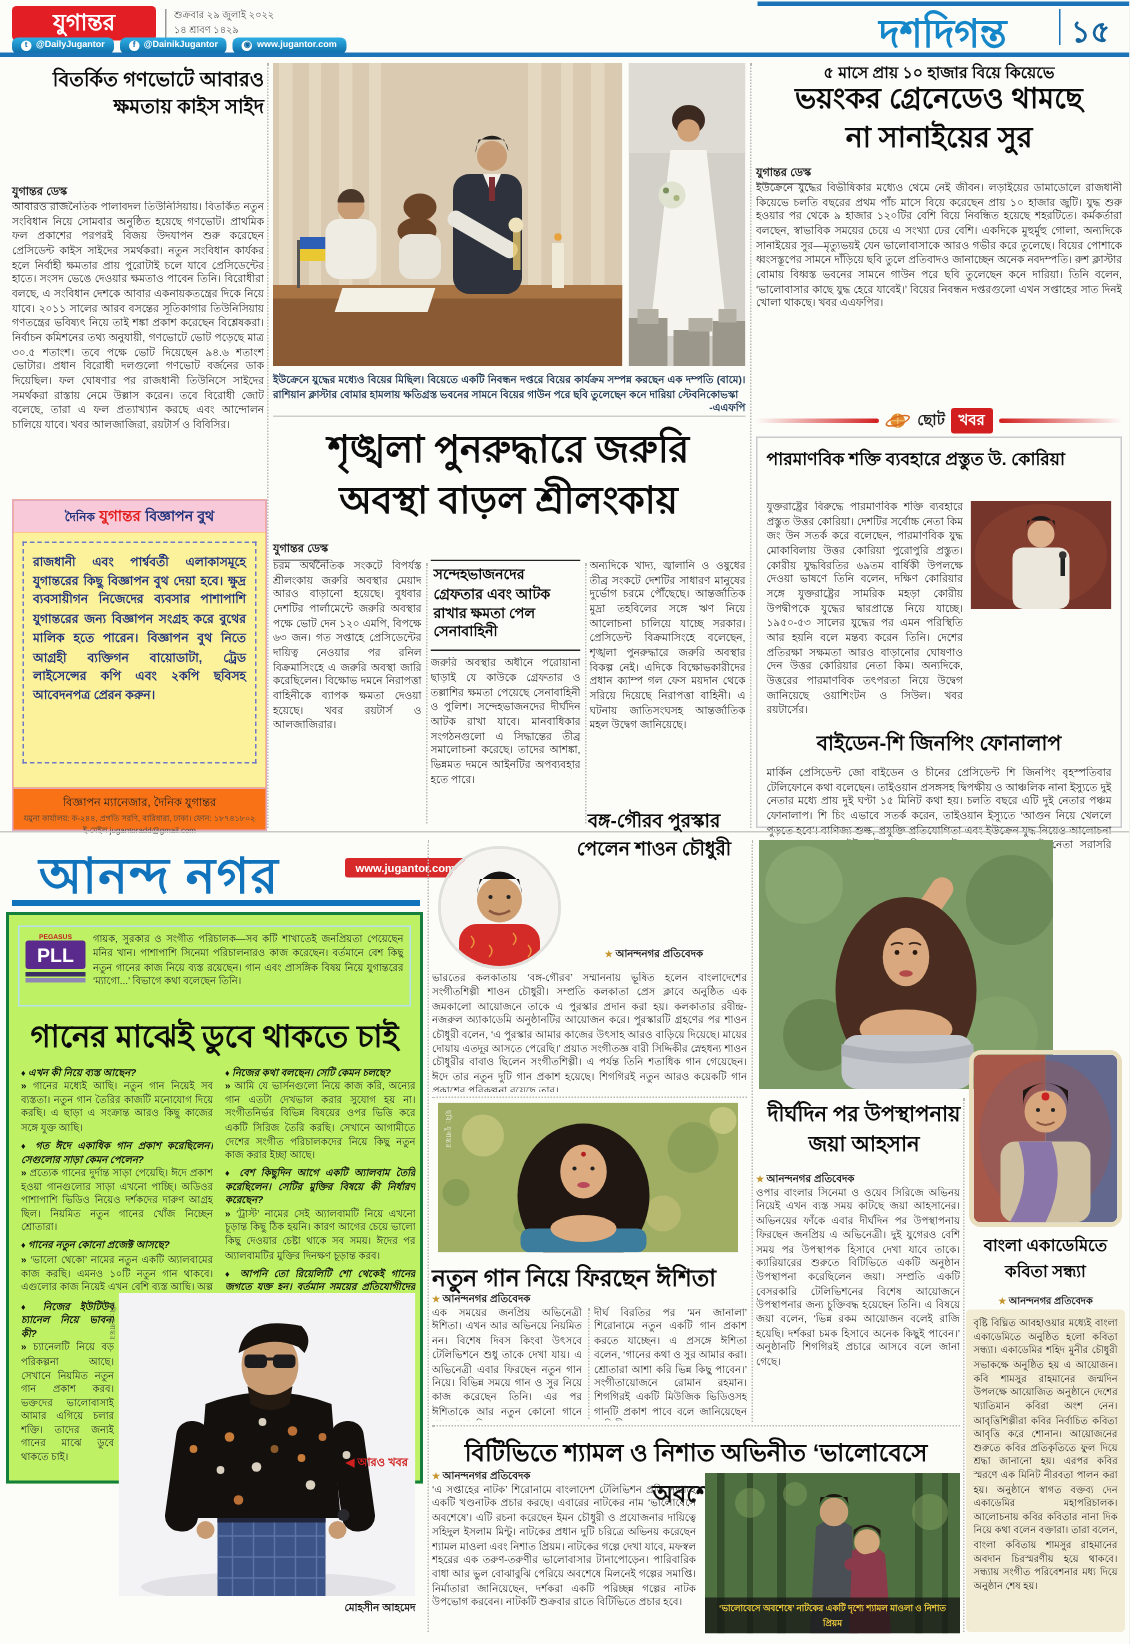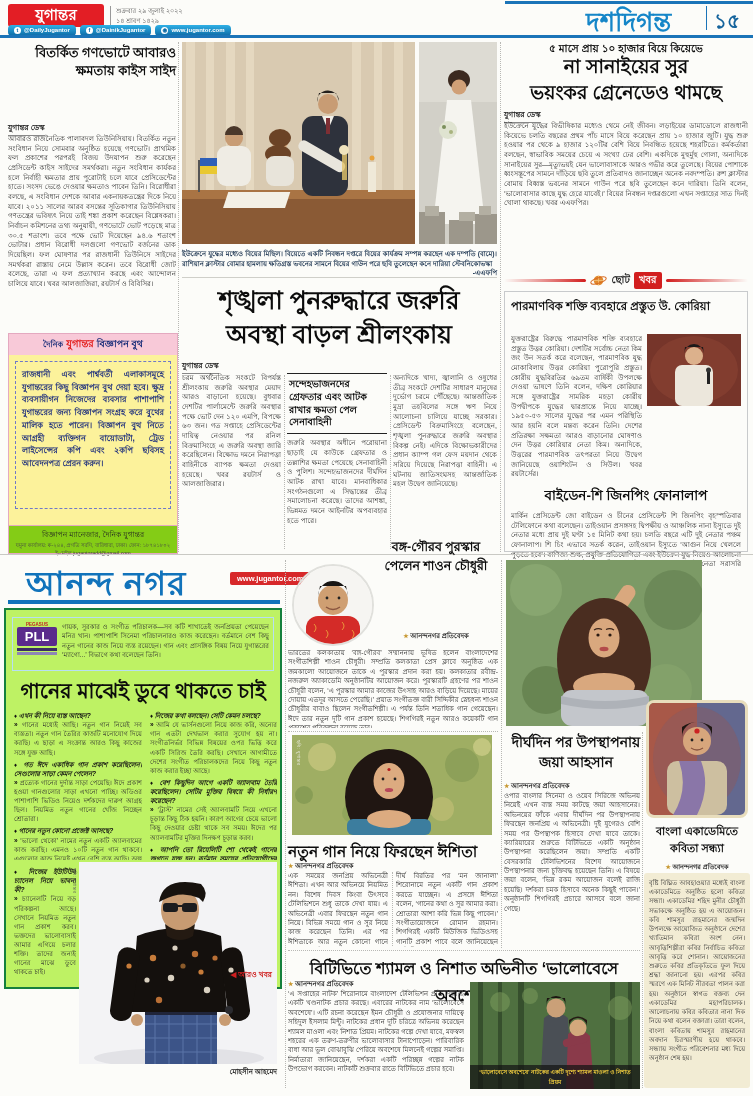--- a/index.html
+++ b/index.html
@@ -60,21 +60,21 @@
   <div class="abs" style="left:714px;top:6px;font-size:20px;font-weight:bold;color:#14639c">১৫</div>
   <div class="abs" style="left:0;top:35px;width:753px;height:2.5px;background:#1b74b8"></div>
 
   <div class="abs vsep" style="left:178px;top:42px;height:510px"></div>
   <div class="abs vsep" style="left:500px;top:42px;height:510px"></div>
 
   <div class="abs hl" style="left:8px;top:44px;width:168px;font-size:13px;line-height:1.4;text-align:right">বিতর্কিত গণভোটে আবারও ক্ষমতায় কাইস সাইদ</div>
   <div class="abs byline" style="left:8px;top:122px;border-bottom:1px solid #888;padding-bottom:1px">যুগান্তর ডেস্ক</div>
   <div class="abs body-sm just" style="left:8px;top:134px;width:168px;height:194px">আবারও রাজনৈতিক পালাবদল তিউনিসিয়ায়। বিতর্কিত নতুন সংবিধান নিয়ে সোমবার অনুষ্ঠিত হয়েছে গণভোট। প্রাথমিক ফল প্রকাশের পরপরই বিজয় উদযাপন শুরু করেছেন প্রেসিডেন্ট কাইস সাইদের সমর্থকরা। নতুন সংবিধান কার্যকর হলে নির্বাহী ক্ষমতার প্রায় পুরোটাই চলে যাবে প্রেসিডেন্টের হাতে। সংসদ ভেঙে দেওয়ার ক্ষমতাও পাবেন তিনি। বিরোধীরা বলছে, এ সংবিধান দেশকে আবার একনায়কতন্ত্রের দিকে নিয়ে যাবে। ২০১১ সালের আরব বসন্তের সূতিকাগার তিউনিসিয়ায় গণতন্ত্রের ভবিষ্যৎ নিয়ে তাই শঙ্কা প্রকাশ করেছেন বিশ্লেষকরা। নির্বাচন কমিশনের তথ্য অনুযায়ী, গণভোটে ভোট পড়েছে মাত্র ৩০.৫ শতাংশ। তবে পক্ষে ভোট দিয়েছেন ৯৪.৬ শতাংশ ভোটার। প্রধান বিরোধী দলগুলো গণভোট বর্জনের ডাক দিয়েছিল। ফল ঘোষণার পর রাজধানী তিউনিসে সাইদের সমর্থকরা রাস্তায় নেমে উল্লাস করেন। তবে বিরোধী জোট বলেছে, তারা এ ফল প্রত্যাখ্যান করছে এবং আন্দোলন চালিয়ে যাবে। খবর আলজাজিরা, রয়টার্স ও বিবিসির।</div>
 
-  <div class="abs" style="left:8px;top:333px;width:168px;height:219px;border:1px solid #e4a9c0;background:#84cc16">
+  <div class="abs" style="left:8px;top:333px;width:168px;height:219px;border:1px solid #e4a9c0;background:#f97316">
     <div style="height:21px;background:#f8c9d8;display:flex;align-items:center;justify-content:center;gap:3px">
       <span style="font-size:8px;font-weight:bold;color:#1c2f7a">দৈনিক</span>
       <span style="font-size:10px;font-weight:bold;color:#e3201f">যুগান্তর</span>
       <span style="font-size:9.5px;font-weight:bold;color:#1c2f7a">বিজ্ঞাপন বুথ</span>
     </div>
     <div class="adbody" style="height:158px;padding:6px">
       <div style="border:1.5px dashed #6f79c8;height:132px;padding:7px 6px">
         <div class="just" style="font-size:8.2px;font-weight:bold;color:#20317d;line-height:1.55">রাজধানী এবং পার্শ্ববর্তী এলাকাসমূহে যুগান্তরের কিছু বিজ্ঞাপন বুথ দেয়া হবে। ক্ষুদ্র ব্যবসায়ীগন নিজেদের ব্যবসার পাশাপাশি যুগান্তরের জন্য বিজ্ঞাপন সংগ্রহ করে বুথের মালিক হতে পারেন। বিজ্ঞাপন বুথ নিতে আগ্রহী ব্যক্তিগন বায়োডাটা, ট্রেড লাইসেন্সের কপি এবং ২কপি ছবিসহ আবেদনপত্র প্রেরন করুন।</div>
       </div>
     </div>
@@ -159,22 +159,22 @@
   <div class="abs" style="left:287px;top:373px;width:100px;height:178px;overflow:hidden">
     <div class="subheadbox">সন্দেহভাজনদের গ্রেফতার এবং আটক রাখার ক্ষমতা পেল সেনাবাহিনী</div>
     <div class="body-sm just">জরুরি অবস্থার অধীনে পরোয়ানা ছাড়াই যে কাউকে গ্রেফতার ও তল্লাশির ক্ষমতা পেয়েছে সেনাবাহিনী ও পুলিশ। সন্দেহভাজনদের দীর্ঘদিন আটক রাখা যাবে। মানবাধিকার সংগঠনগুলো এ সিদ্ধান্তের তীব্র সমালোচনা করেছে। তাদের আশঙ্কা, ভিন্নমত দমনে আইনটির অপব্যবহার হতে পারে।</div>
   </div>
   <div class="abs body-sm just" style="left:393px;top:373px;width:104px;height:178px">অন্যদিকে খাদ্য, জ্বালানি ও ওষুধের তীব্র সংকটে দেশটির সাধারণ মানুষের দুর্ভোগ চরমে পৌঁছেছে। আন্তর্জাতিক মুদ্রা তহবিলের সঙ্গে ঋণ নিয়ে আলোচনা চালিয়ে যাচ্ছে সরকার। প্রেসিডেন্ট বিক্রমাসিংহে বলেছেন, শৃঙ্খলা পুনরুদ্ধারে জরুরি অবস্থার বিকল্প নেই। এদিকে বিক্ষোভকারীদের প্রধান ক্যাম্প গল ফেস ময়দান থেকে সরিয়ে দিয়েছে নিরাপত্তা বাহিনী। এ ঘটনায় জাতিসংঘসহ আন্তর্জাতিক মহল উদ্বেগ জানিয়েছে।</div>
   <div class="abs vsep" style="left:284px;top:375px;height:174px"></div>
   <div class="abs vsep" style="left:390px;top:375px;height:174px"></div>
 
   <div class="abs hl" style="left:504px;top:41px;width:244px;font-size:10.5px;text-align:center">৫ মাসে প্রায় ১০ হাজার বিয়ে কিয়েভে</div>
   <div class="abs hl" style="left:504px;top:54px;width:244px;font-size:19px;line-height:1.35;text-align:center">
+    <div>ভয়ংকর গ্রেনেডেও থামছে</div>
     <div>না সানাইয়ের সুর</div>
-    <div>ভয়ংকর গ্রেনেডেও থামছে</div>
   </div>
   <div class="abs byline" style="left:504px;top:109px;border-bottom:1px solid #888;padding-bottom:1px">যুগান্তর ডেস্ক</div>
   <div class="abs body-sm just" style="left:504px;top:121px;width:244px;height:146px">ইউক্রেনে যুদ্ধের বিভীষিকার মধ্যেও থেমে নেই জীবন। লড়াইয়ের ডামাডোলে রাজধানী কিয়েভে চলতি বছরের প্রথম পাঁচ মাসে বিয়ে করেছেন প্রায় ১০ হাজার জুটি। যুদ্ধ শুরু হওয়ার পর থেকে ৯ হাজার ১২০টির বেশি বিয়ে নিবন্ধিত হয়েছে শহরটিতে। কর্মকর্তারা বলছেন, স্বাভাবিক সময়ের চেয়ে এ সংখ্যা ঢের বেশি। একদিকে মুহুর্মুহু গোলা, অন্যদিকে সানাইয়ের সুর—মৃত্যুভয়ই যেন ভালোবাসাকে আরও গভীর করে তুলেছে। বিয়ের পোশাকে ধ্বংসস্তূপের সামনে দাঁড়িয়ে ছবি তুলে প্রতিবাদও জানাচ্ছেন অনেক নবদম্পতি। রুশ ক্লাস্টার বোমায় বিধ্বস্ত ভবনের সামনে গাউন পরে ছবি তুলেছেন কনে দারিয়া। তিনি বলেন, ‘ভালোবাসার কাছে যুদ্ধ হেরে যাবেই।’ বিয়ের নিবন্ধন দপ্তরগুলো এখন সপ্তাহের সাত দিনই খোলা থাকছে। খবর এএফপির।</div>
 
   <div class="abs" style="left:504px;top:272px;width:244px;height:16px;display:flex;align-items:center;gap:4px">
     <div style="flex:1;height:3px;border-radius:2px;background:linear-gradient(to right,rgba(210,30,30,0),#d21e1e)"></div>
     <svg width="17" height="13" viewBox="0 0 17 13">
       <circle cx="8.5" cy="6.5" r="4.8" fill="#e08a2d"></circle>
       <path d="M8.5,1.7 v9.6 M3.7,6.5 h9.6" stroke="#f4c27a" stroke-width="0.8" fill="none"></path>
       <ellipse cx="8.5" cy="6.5" rx="8" ry="2.6" fill="none" stroke="#d86a22" stroke-width="1" transform="rotate(-18 8.5 6.5)"></ellipse>

